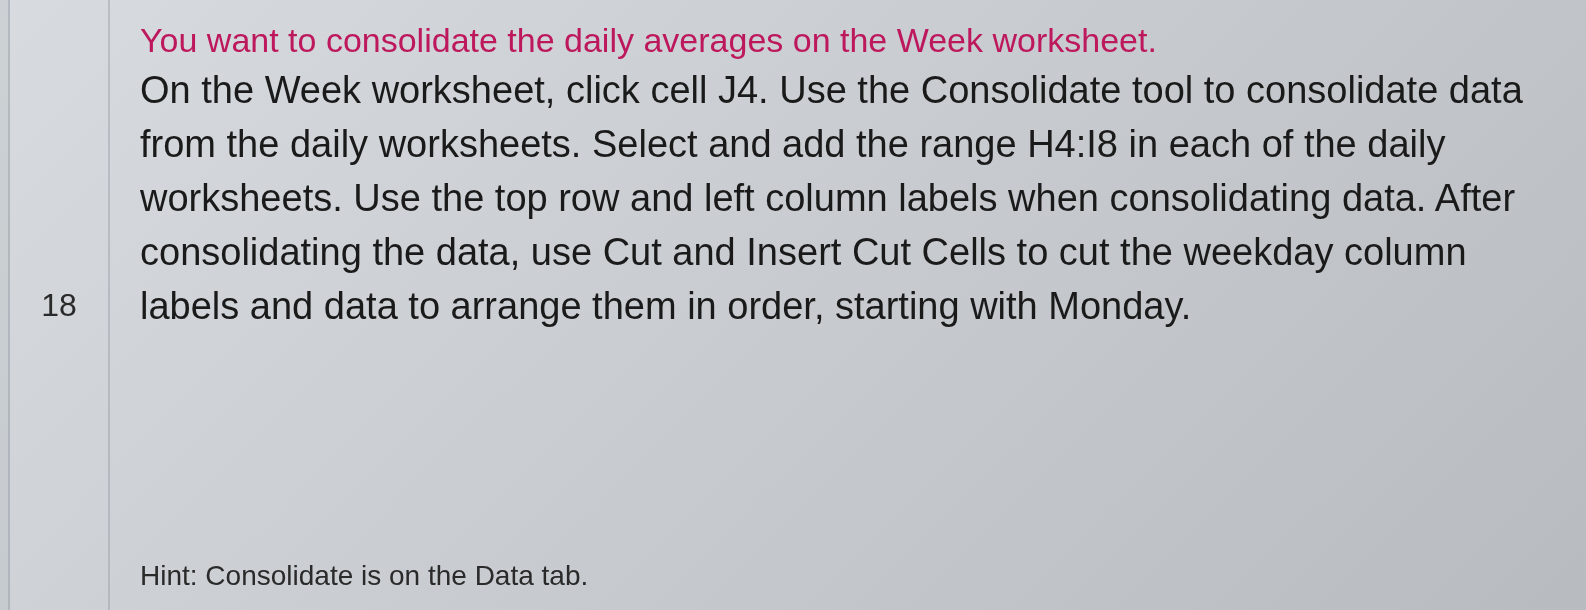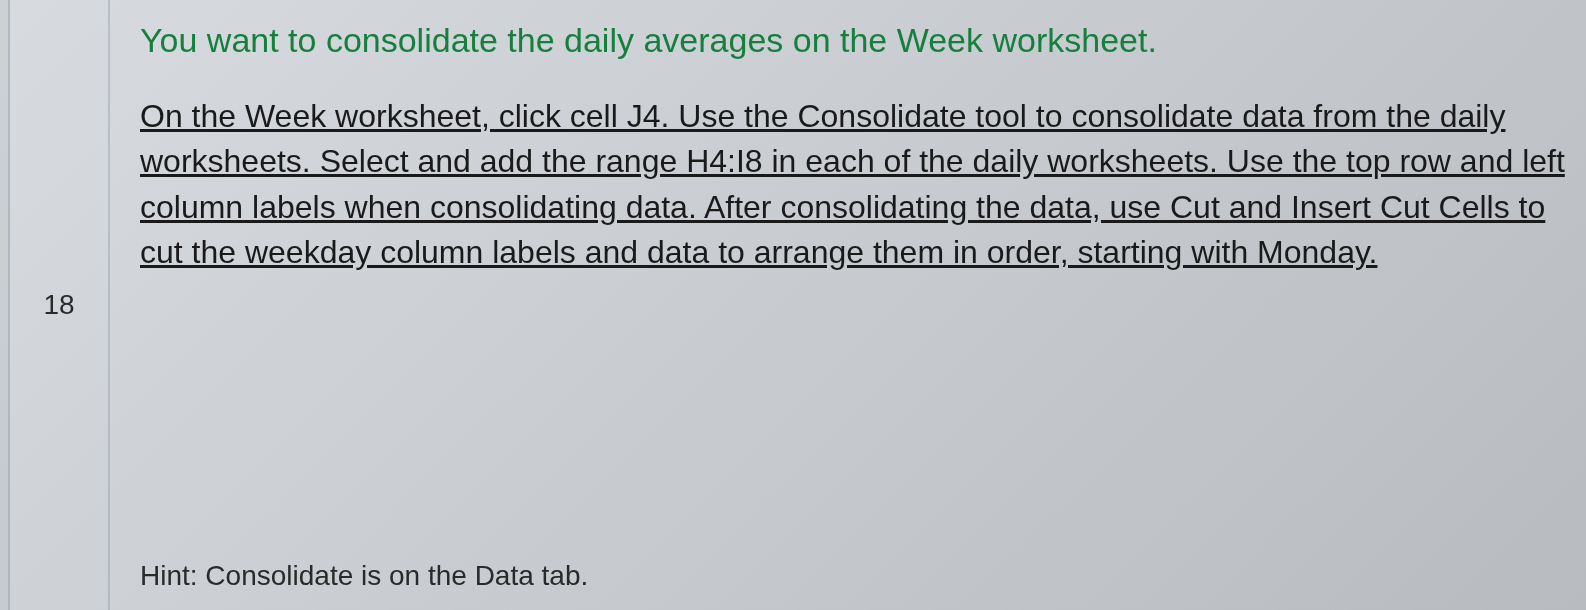--- a/index.html
+++ b/index.html
@@ -27,43 +27,41 @@
     }
     .number-col {
       width: 100px;
       display: flex;
       align-items: center;
       justify-content: center;
       border-right: 2px solid rgba(140, 150, 160, 0.4);
       flex-shrink: 0;
     }
     .question-number {
-      font-size: 28px;
+      font-size: 32px;
       color: #2a2a2a;
       font-weight: normal;
     }
     .content {
       flex: 1;
       padding: 18px 20px 15px 30px;
       display: flex;
       flex-direction: column;
       justify-content: space-between;
     }
     .intro {
       font-size: 34px;
-      color: #15803d;
+      color: #be185d;
       line-height: 1.35;
-      margin-bottom: 30px;
     }
     .instructions {
-      font-size: 32px;
+      font-size: 38px;
       color: #1a1a1a;
       line-height: 1.42;
       margin-bottom: 30px;
-      text-decoration: underline;
     }
     .hint {
       font-size: 28px;
       color: #2a2a2a;
       line-height: 1.4;
     }
     .noise-overlay {
       position: absolute;
       top: 0;
       left: 0;

